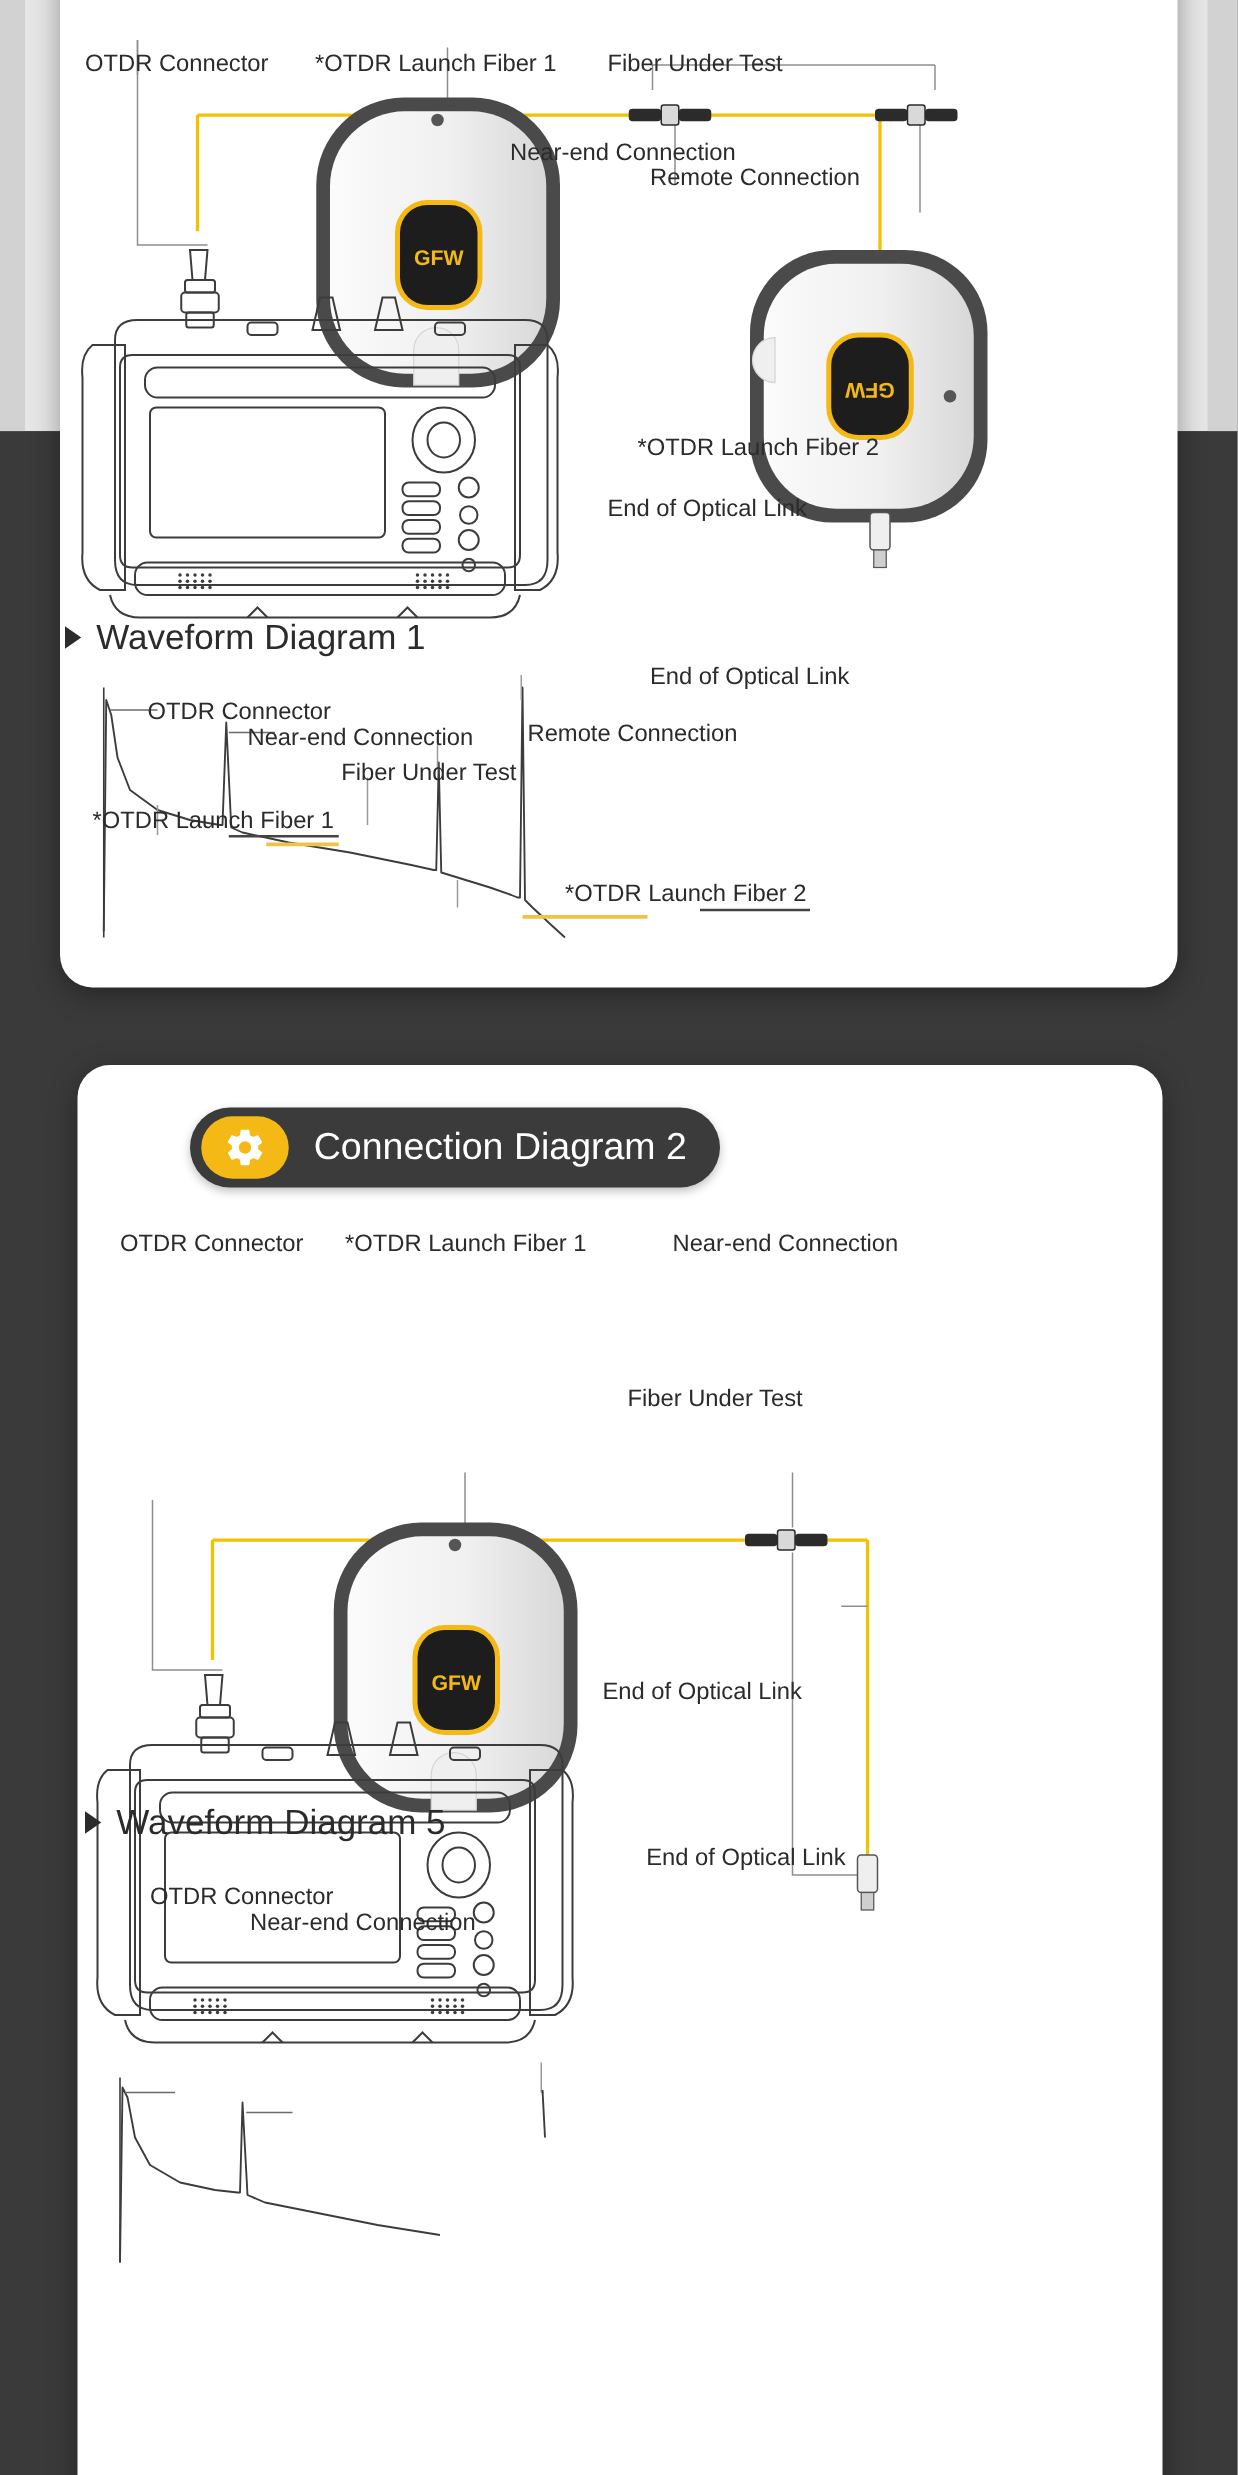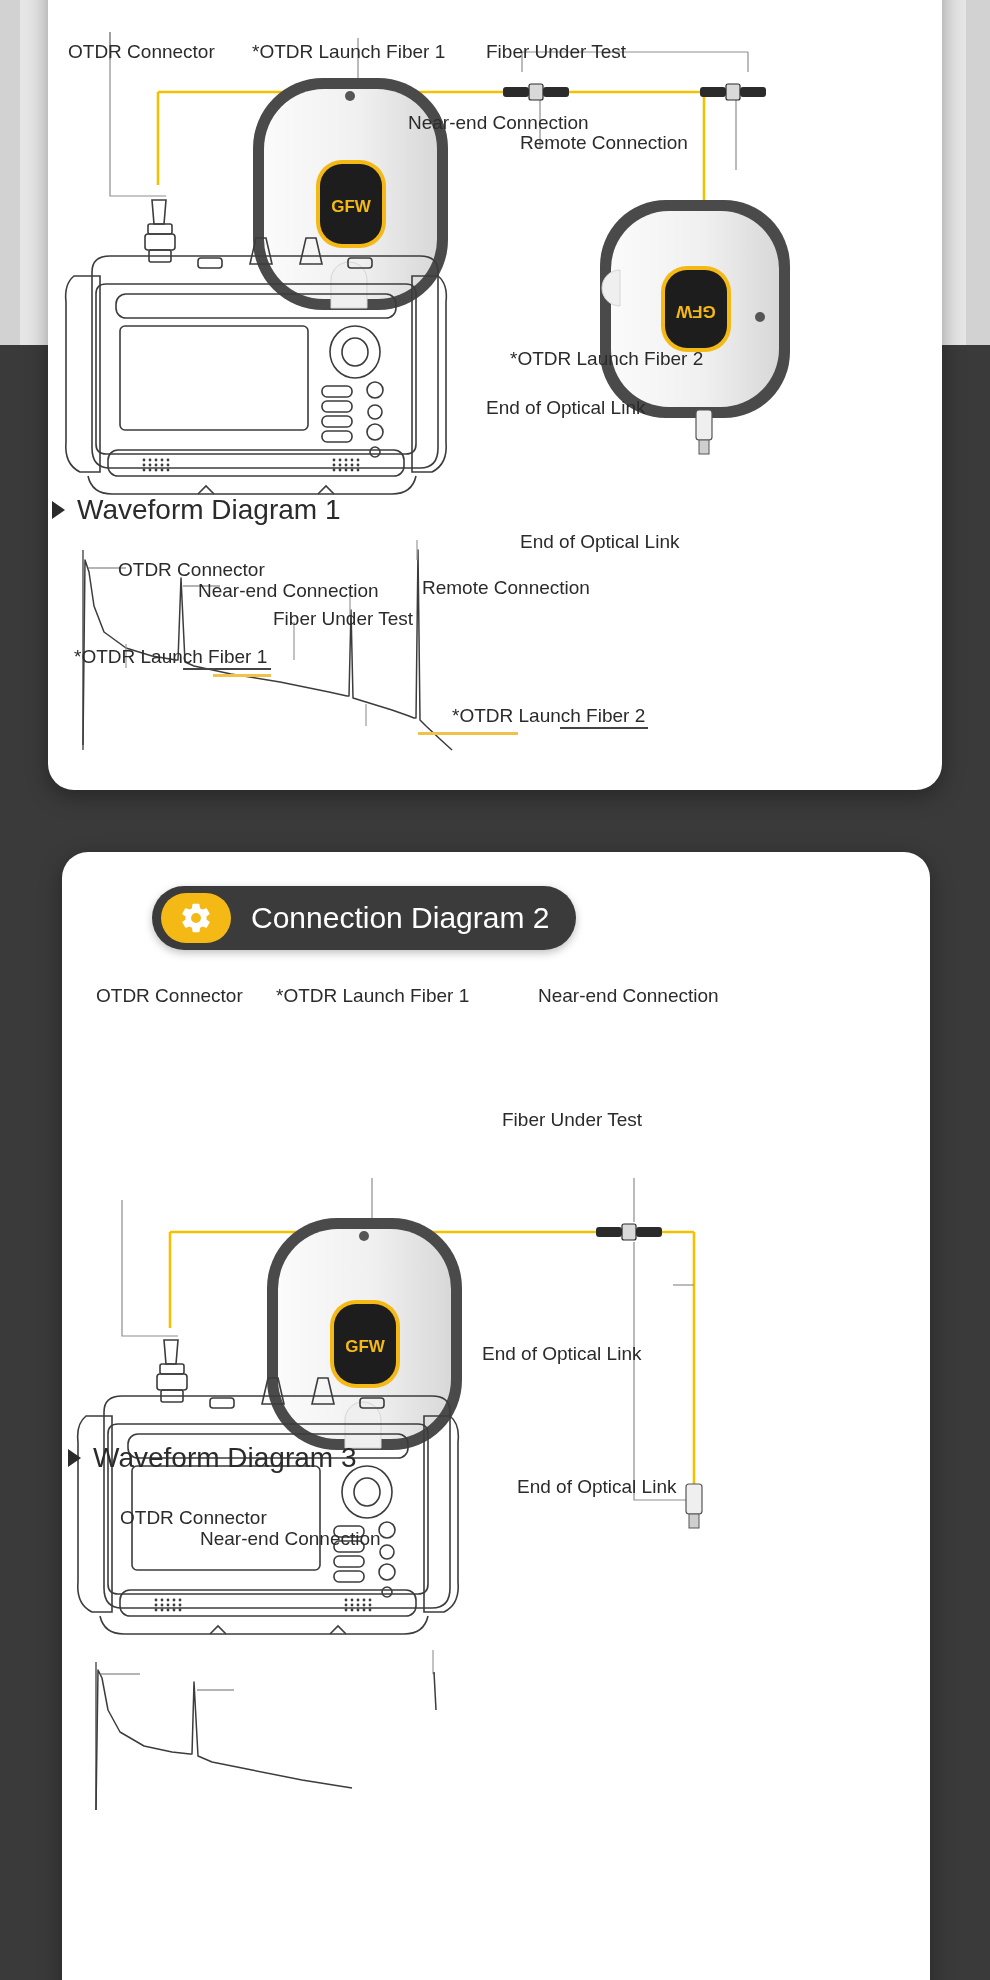--- a/index.html
+++ b/index.html
@@ -388,21 +388,21 @@
   </svg>
 
   <div class="lbl" style="left:34px;top:134px;">OTDR Connector</div>
   <div class="lbl" style="left:214px;top:134px;">*OTDR Launch Fiber 1</div>
   <div class="lbl" style="left:476px;top:134px;">Near-end Connection</div>
   <div class="lbl" style="left:440px;top:258px;">Fiber Under Test</div>
   <div class="lbl" style="left:420px;top:492px;">End of Optical Link</div>
 
   <div class="section-title" style="left:6px;top:590px;">
     <span class="tri"></span>
-    <span>Waveform Diagram 3</span>
+    <span>Waveform Diagram 5</span>
   </div>
 
   <svg class="stage" width="868" height="1128" viewBox="0 0 868 1128">
     <path d="M34 652 L34 800" stroke="#3c3c3c" stroke-width="1.3" fill="none"></path>
     <path d="M34 800 L36 660 L40 668 L46 700 L58 722 L82 736 L110 742 L128 744
              L130 744 L132 672 L136 746 L150 752 L190 760 L240 770 L290 778" stroke="#3c3c3c" stroke-width="1.5" fill="none" stroke-linejoin="round"></path>
     <path d="M38 664 L78 664" stroke="#6b6b6b" stroke-width="1.2"></path>
     <path d="M135 680 L172 680" stroke="#6b6b6b" stroke-width="1.2"></path>
     <path d="M371 640 L371 664" stroke="#9a9a9a" stroke-width="1.2"></path>
     <path d="M371 664 L373 664" stroke="#9a9a9a" stroke-width="1.2"></path>

